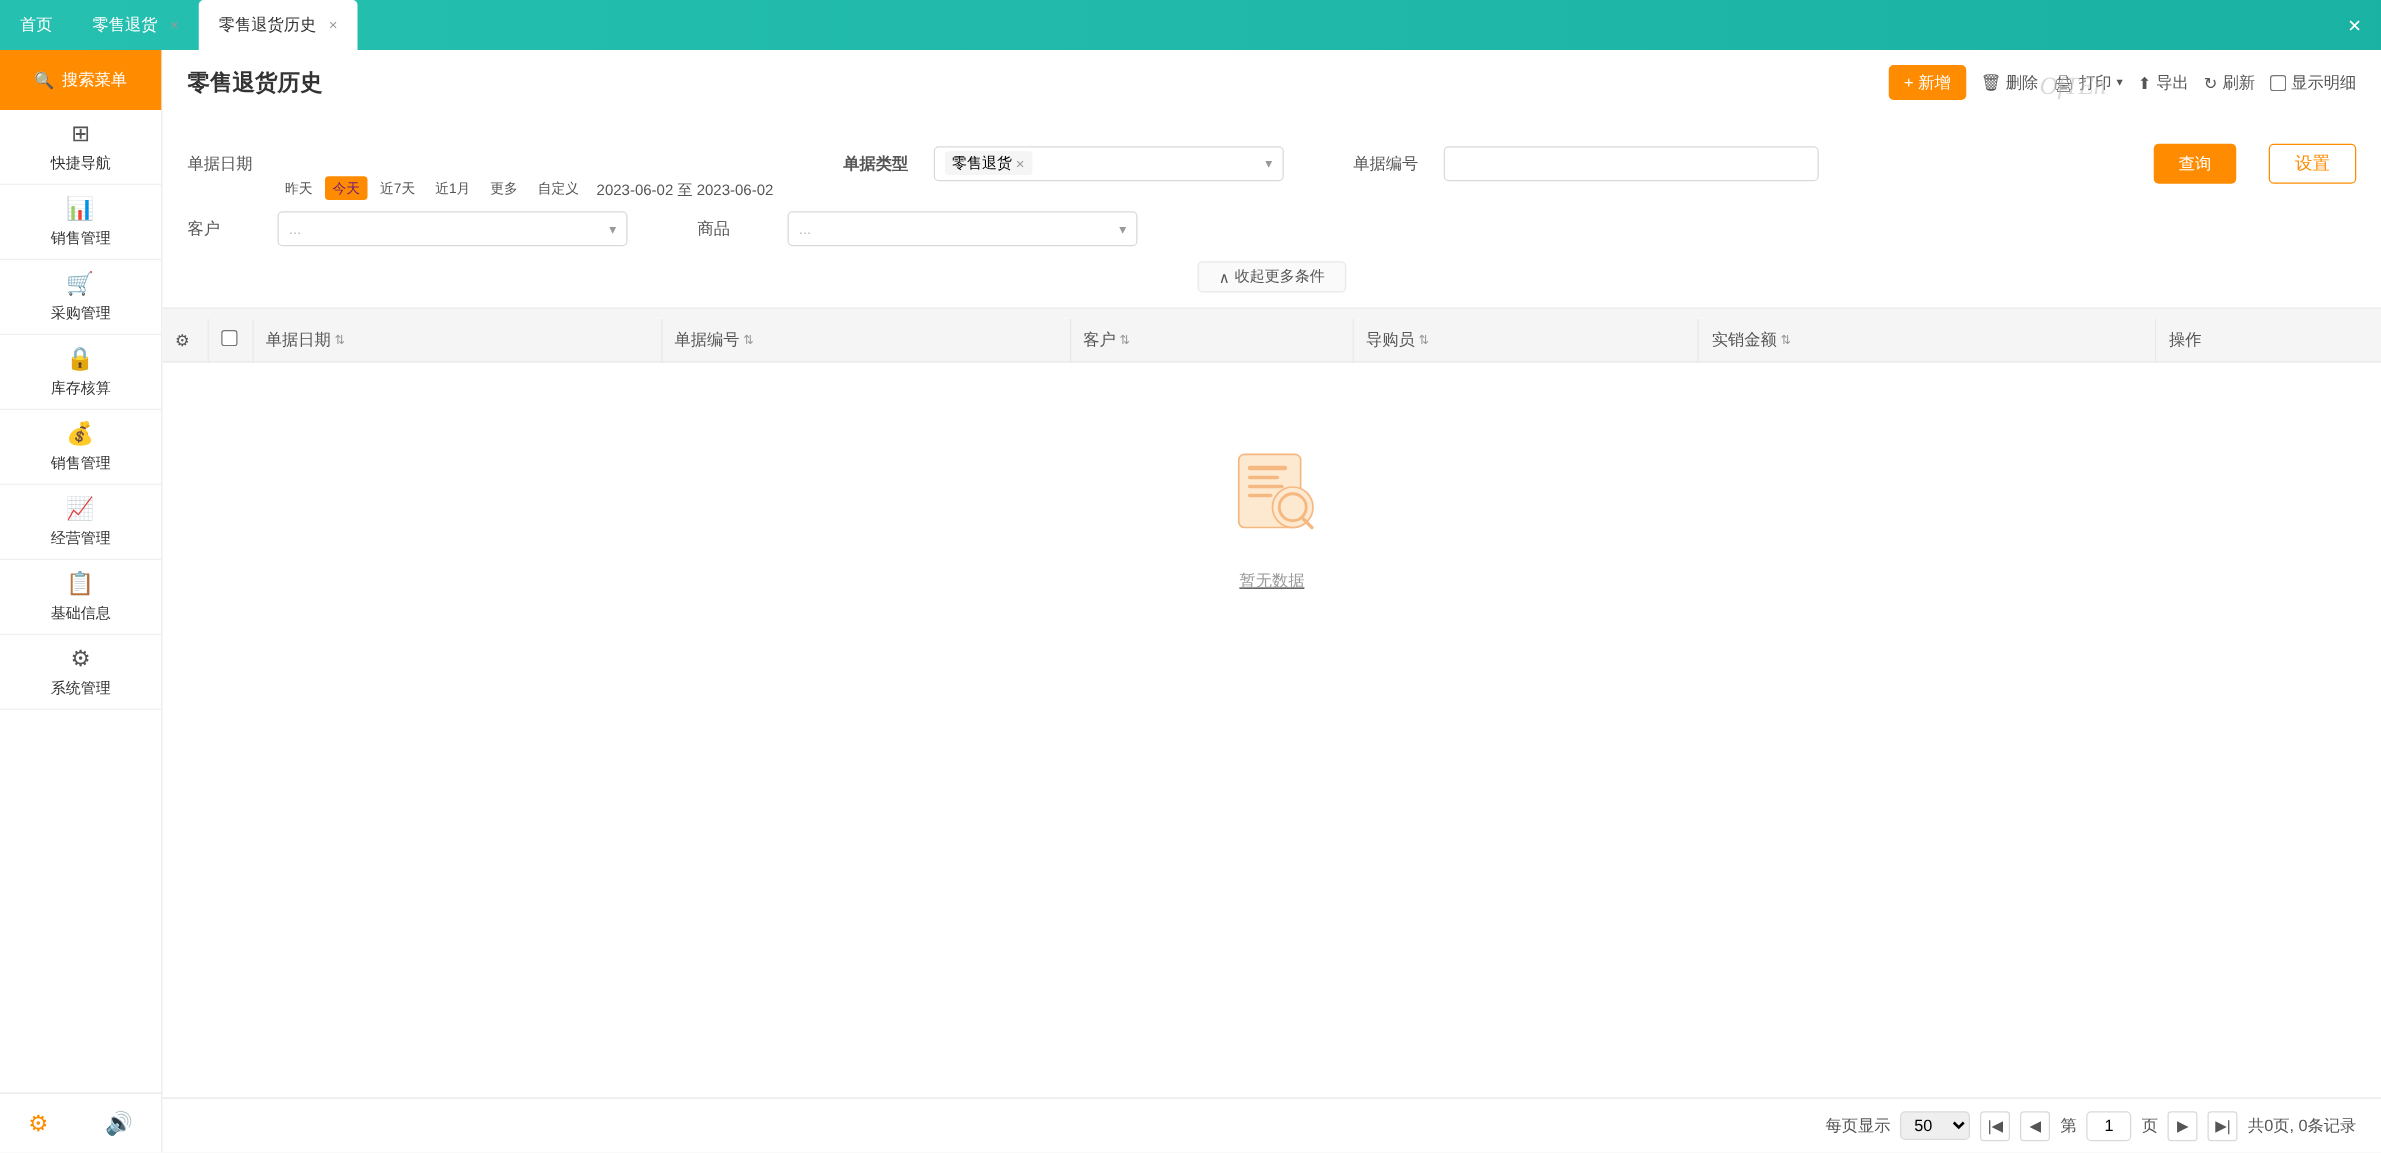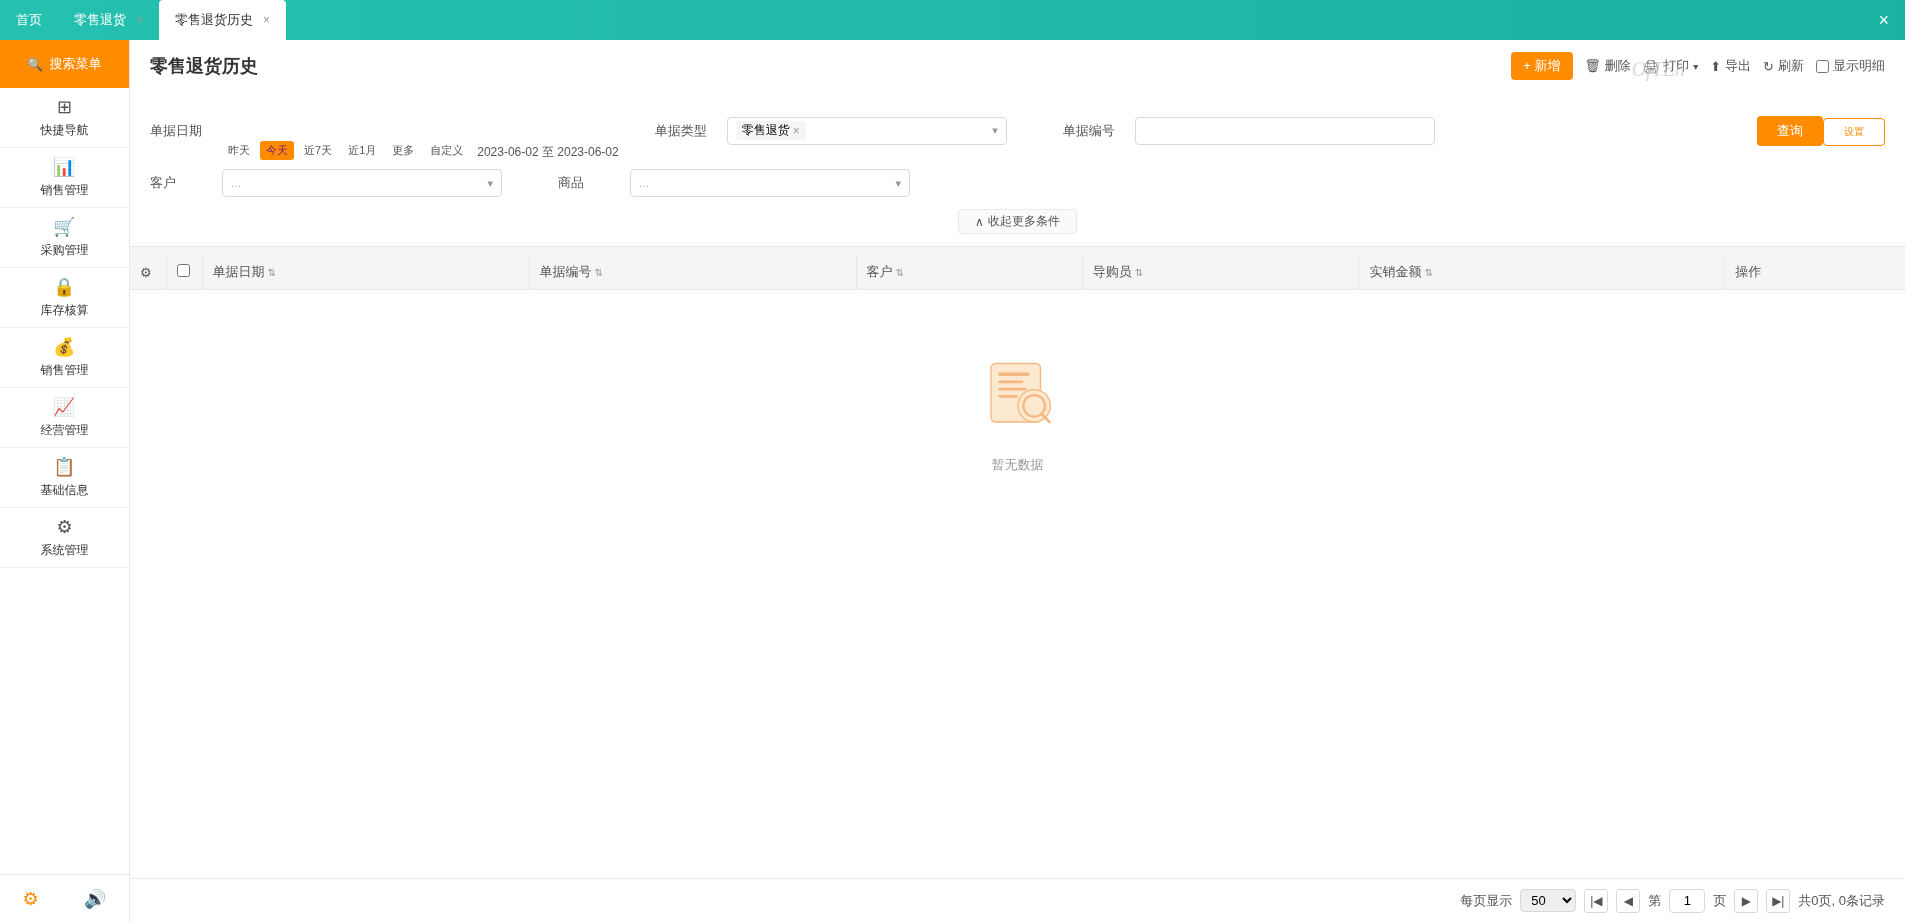--- a/index.html
+++ b/index.html
@@ -236,39 +236,38 @@
       cursor: pointer;
       border: 1px solid #e8e8e8;
       border-radius: 4px;
       padding: 3px 16px;
       background: #fafafa;
     }
 
     
     .action-btns {
       display: flex;
-      gap: 0;
-      align-items: flex-end;
+      gap: 26px;
     }
     .query-btn {
       background: #ff8c00;
       color: #fff;
       border: none;
       border-radius: 4px;
       padding: 6px 20px;
       font-size: 13px;
       cursor: pointer;
     }
     .settings-btn {
       background: #fff;
       color: #ff8c00;
       border: 1px solid #ff8c00;
       border-radius: 4px;
       padding: 6px 20px;
-      font-size: 10px;
+      font-size: 14px;
       cursor: pointer;
     }
     .checkbox-label {
       display: flex;
       align-items: center;
       gap: 4px;
       font-size: 13px;
       color: #555;
     }
     .checkbox-label input { cursor: pointer; }
@@ -307,20 +306,21 @@
     .checkbox-th { width: 36px; text-align: center; }
 
     
     .empty-state {
       display: flex;
       flex-direction: column;
       align-items: center;
       justify-content: center;
       padding: 60px 0;
       gap: 16px;
+      text-decoration: underline;
     }
     .empty-icon {
       width: 90px;
       height: 90px;
     }
     .empty-text {
       font-size: 13px;
       color: #999;
     }
 
@@ -479,21 +479,21 @@
           <div class="filter-date-options">
             <span class="date-option">昨天</span>
             <span class="date-option active">今天</span>
             <span class="date-option">近7天</span>
             <span class="date-option">近1月</span>
             <span class="date-option">更多</span>
             <span class="date-option">自定义</span>
             <span class="date-range">2023-06-02 至 2023-06-02</span>
           </div>
 
-          <span class="filter-label" style="margin-left:20px;">单据类型</span>
+          <span class="filter-label" style="margin-left:40px;font-weight:bold;">单据类型</span>
           <div class="filter-select-box" style="min-width:280px;">
             <span class="filter-tag">
               <span>零售退货</span>
               <span class="remove">×</span>
             </span>
             <span class="chevron-icon">▾</span>
           </div>
 
           <span class="filter-label" style="margin-left:40px;">单据编号</span>
           <input class="filter-input" style="min-width: 300px;">

